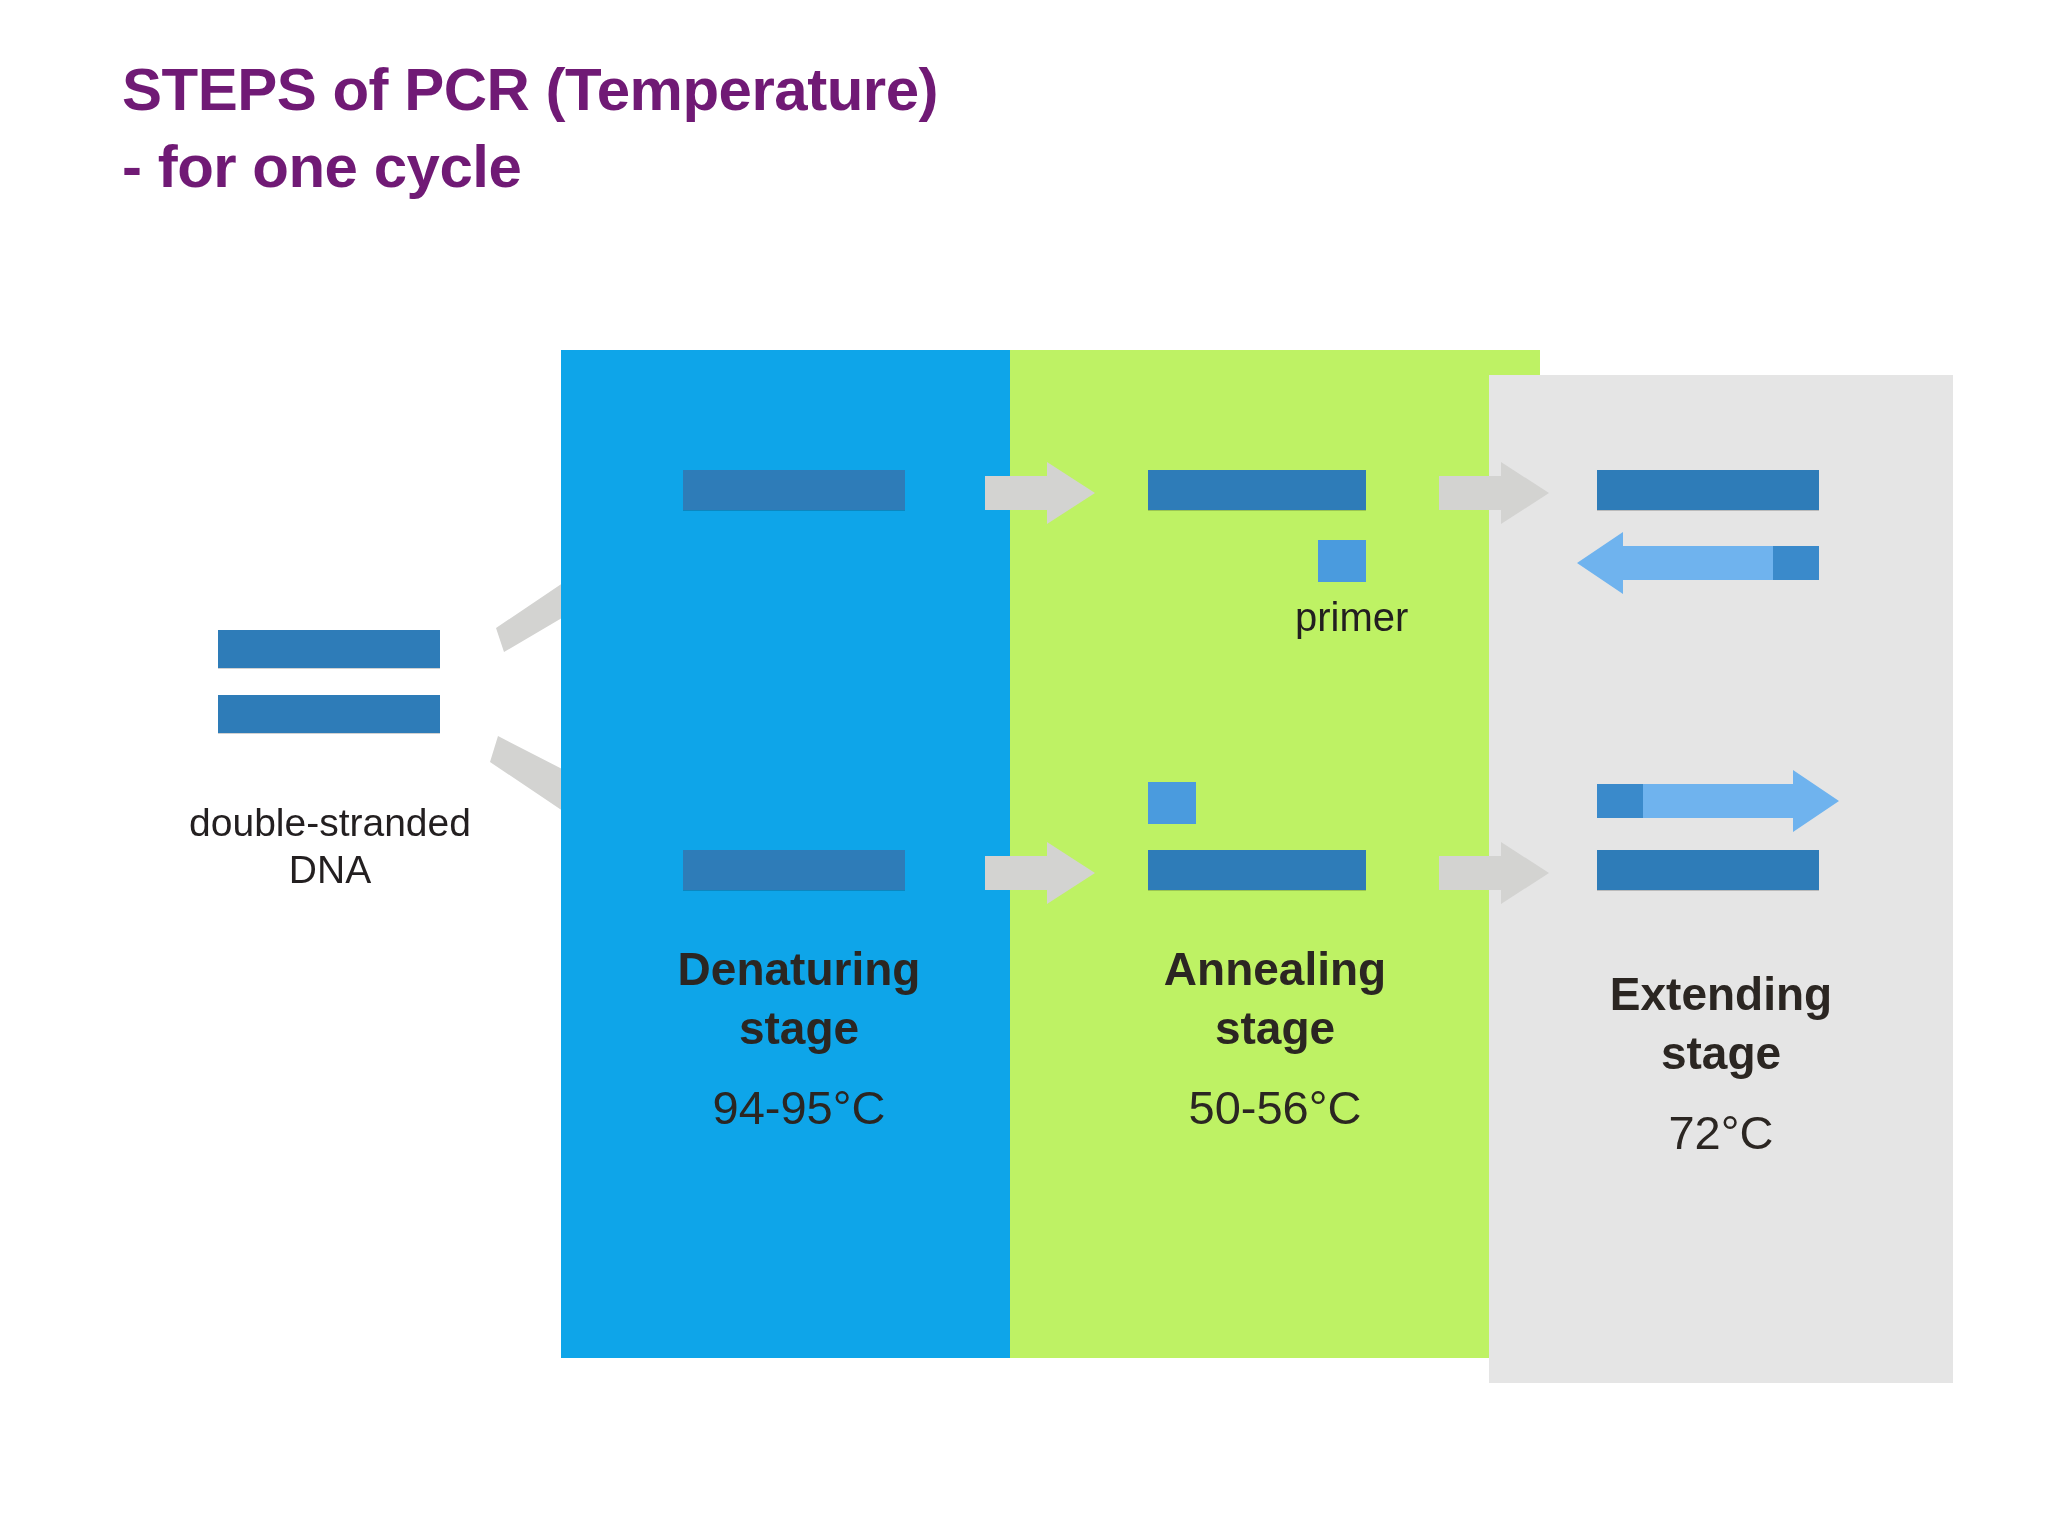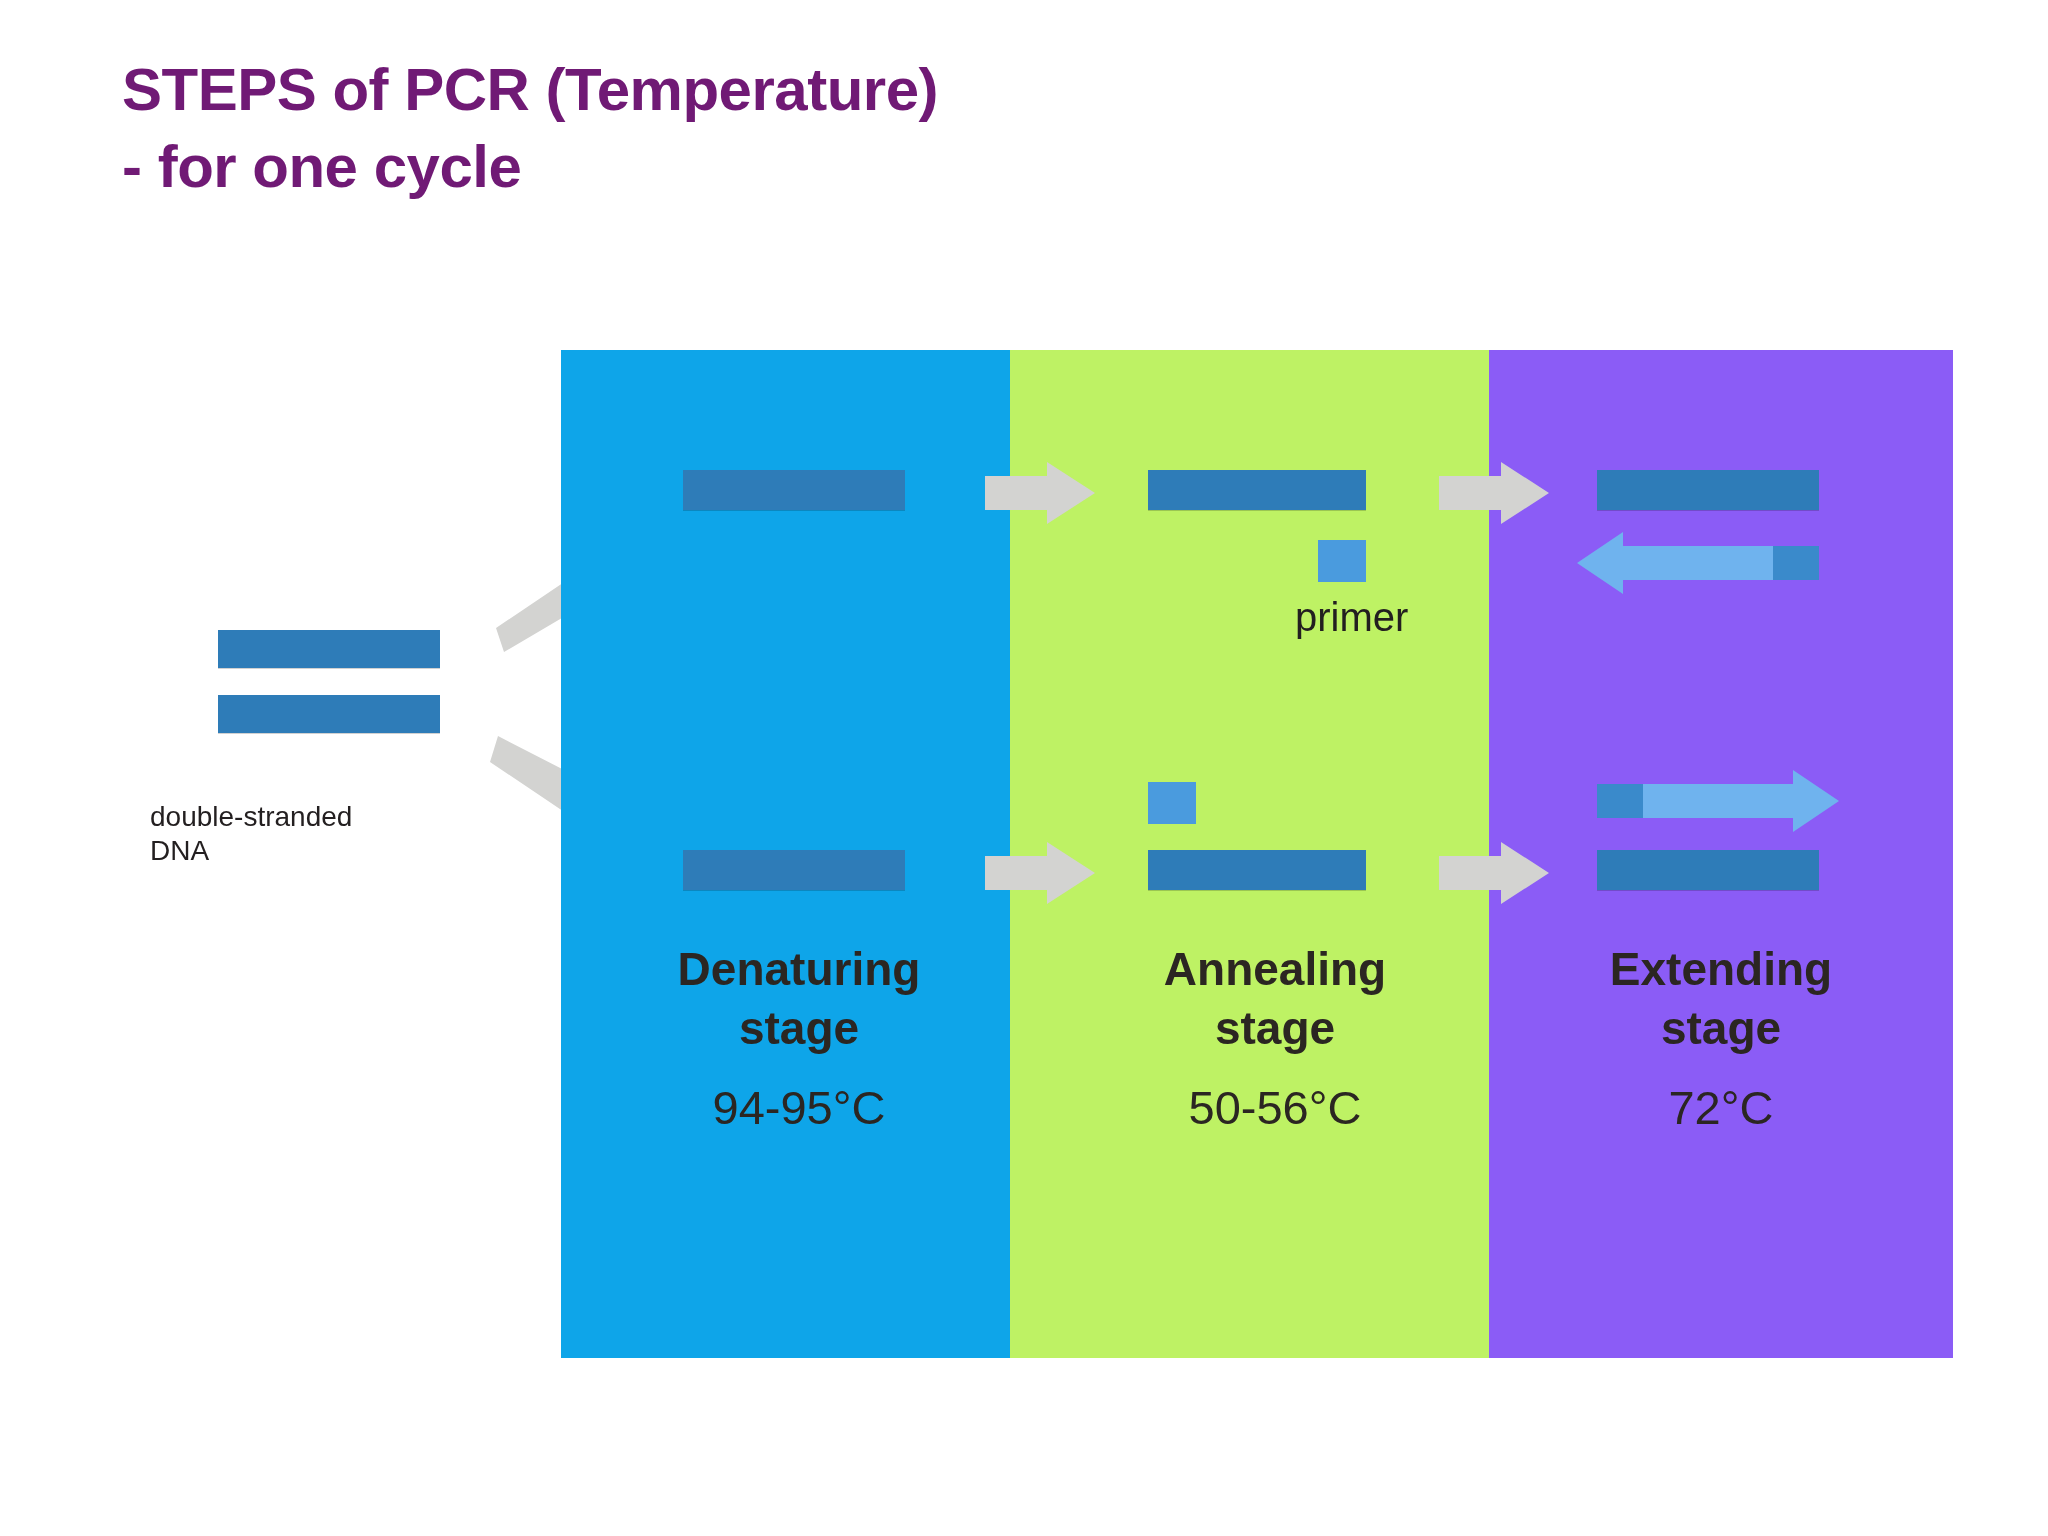--- a/index.html
+++ b/index.html
@@ -38,21 +38,21 @@
     width: 1392px;
     height: 1008px;
   }
   .stage-col {
     position: absolute;
     top: 0;
     height: 100%;
   }
   #col-denaturing { left: 0px;   width: 476px; background: #0ea5e9; }
   #col-annealing  { left: 449px; width: 530px; background: #bef264; }
-  #col-extending  { left: 928px; width: 464px; background: #8b5cf6; }
+  #col-extending  { left: 928px; width: 464px; background: #e5e5e5; margin-top: 25px; }
 
   .stage-caption {
     position: absolute;
     left: 0;
     right: 0;
     top: 590px;
     text-align: center;
     color: #2B2622;
     font-family: "Liberation Sans", sans-serif;
   }
@@ -91,22 +91,23 @@
   .ext-arrow { position: absolute; }
   .ext-arrow svg { display: block; }
 
   
   #dsdna-group { position: absolute; }
   #dsdna-label {
     position: absolute;
     left: 150px;
     top: 800px;
     width: 360px;
+    text-align: center;
     color: #231F20;
-    font-size: 28px;
+    font-size: 39px;
     line-height: 1.2;
     white-space: pre-line;
     font-family: "Liberation Sans", sans-serif;
   }
 
   #primer-label {
     position: absolute;
     color: #231F20;
     font-size: 40px;
     font-family: "Liberation Sans", sans-serif;

